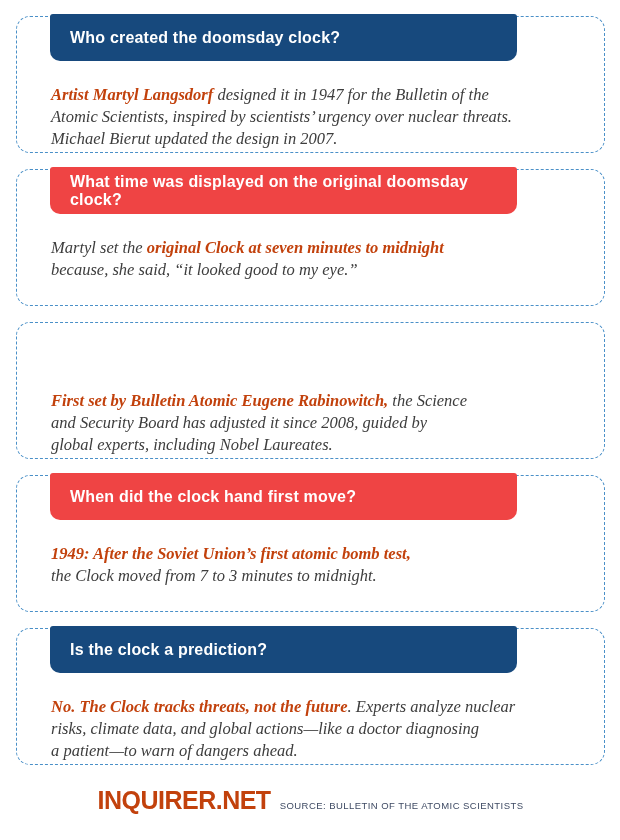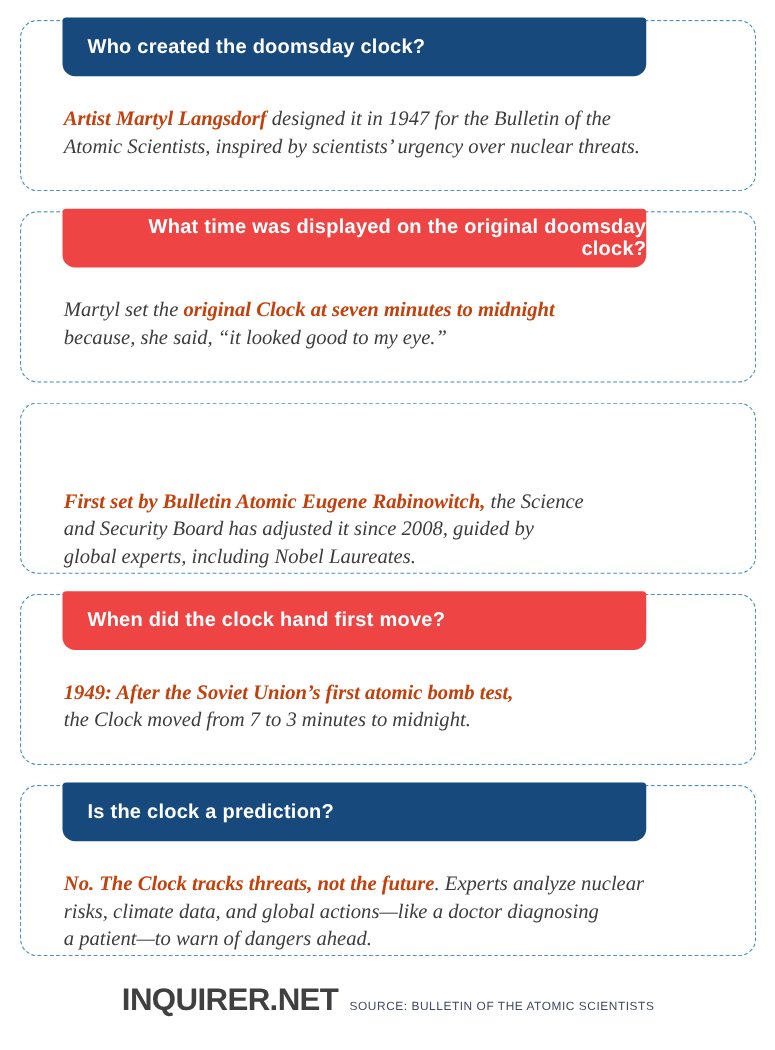--- a/index.html
+++ b/index.html
@@ -41,21 +41,20 @@
     padding-left: 20px;
     border-radius: 3px 3px 10px 10px;
     color: #ffffff;
   }
   .card.dark  .card-header { background: #17497D; }
   .card.light .card-header { background: #ef4444; }
   .card-header .q {
     font-size: 16px;
     font-weight: 700;
     letter-spacing: 0.2px;
-    text-align: right;
   }
   .card-body {
     position: absolute;
     top: 67px;
     left: 34px;
     right: 18px;
     margin: 0;
     font-family: "Liberation Serif", serif;
     font-style: italic;
     font-size: 16.5px;
@@ -68,21 +67,21 @@
   }
   
   .footer {
     margin-top: 21px;
     display: flex;
     justify-content: center;
     align-items: baseline;
     gap: 9px;
   }
   .logo {
-    color: #404040;
+    color: #c2410c;
     font-size: 25px;
     font-weight: 700;
     letter-spacing: -0.5px;
   }
   .source {
     color: #3E4A63;
     font-size: 9.5px;
     font-weight: 400;
     letter-spacing: 0.45px;
   }
@@ -90,21 +89,21 @@
 </head>
 <body>
 
 <div class="page">
 
   <div id="cards">
   <section class="card dark">
     <div class="card-header">
       <span class="q">Who created the doomsday clock?</span>
     </div>
-    <p class="card-body"><strong>Artist Martyl Langsdorf</strong><span> designed it in 1947 for the Bulletin of the</span><br><span>Atomic Scientists, inspired by scientists’ urgency over nuclear threats.</span><br></p>
+    <p class="card-body"><strong>Artist Martyl Langsdorf</strong><span> designed it in 1947 for the Bulletin of the</span><br><span>Atomic Scientists, inspired by scientists’ urgency over nuclear threats.</span><br><span>Michael Bierut updated the design in 2007.</span></p>
   </section>
 
   <section class="card light">
     <div class="card-header">
       <span class="q">What time was displayed on the original doomsday clock?</span>
     </div>
     <p class="card-body"><span>Martyl set the </span><strong>original Clock at seven minutes to midnight</strong><br><span>because, she said, “it looked good to my eye.”</span></p>
   </section>
 
   <section class="card dark">

